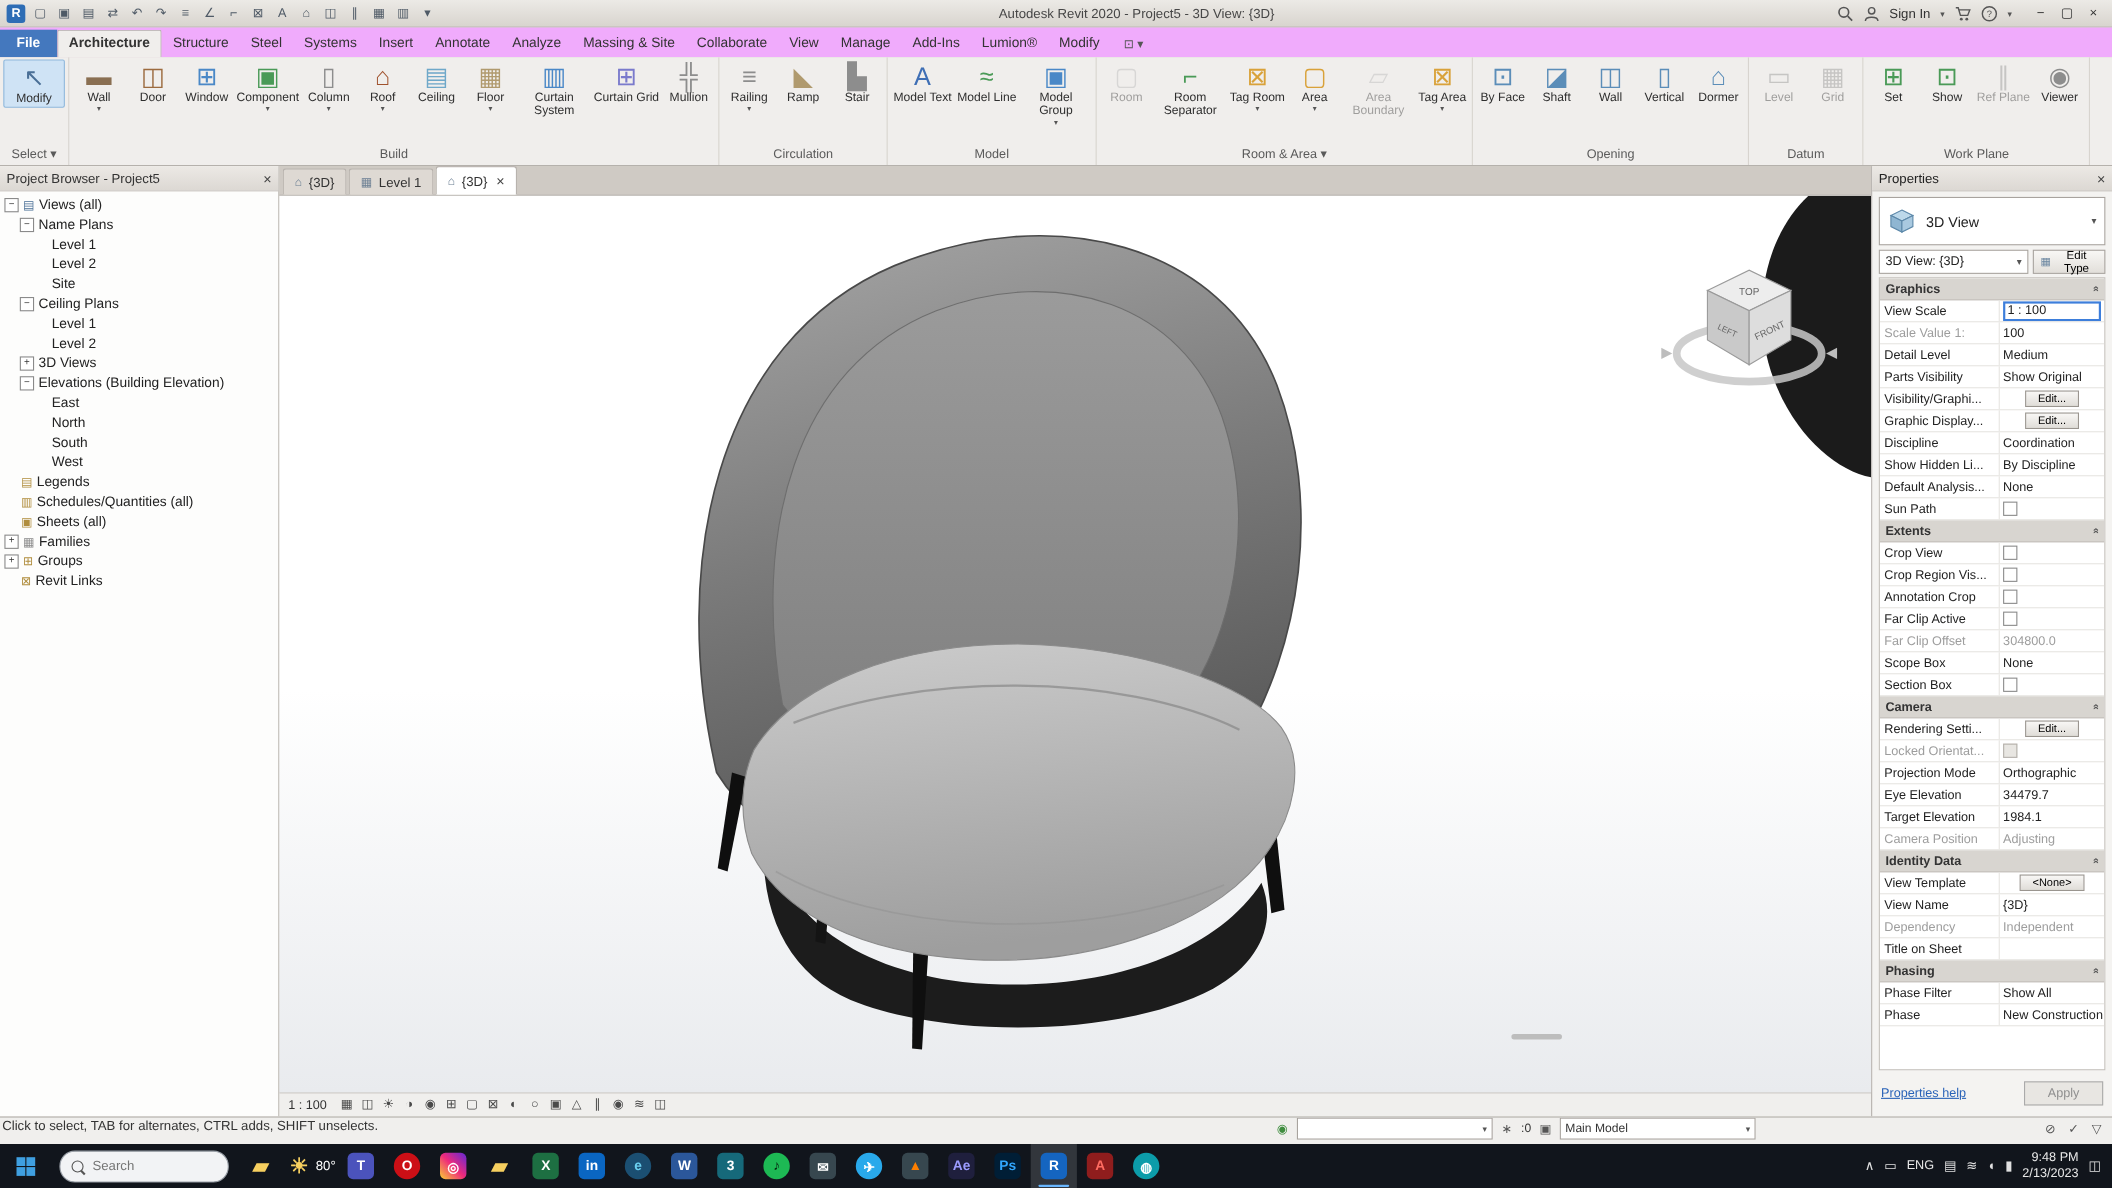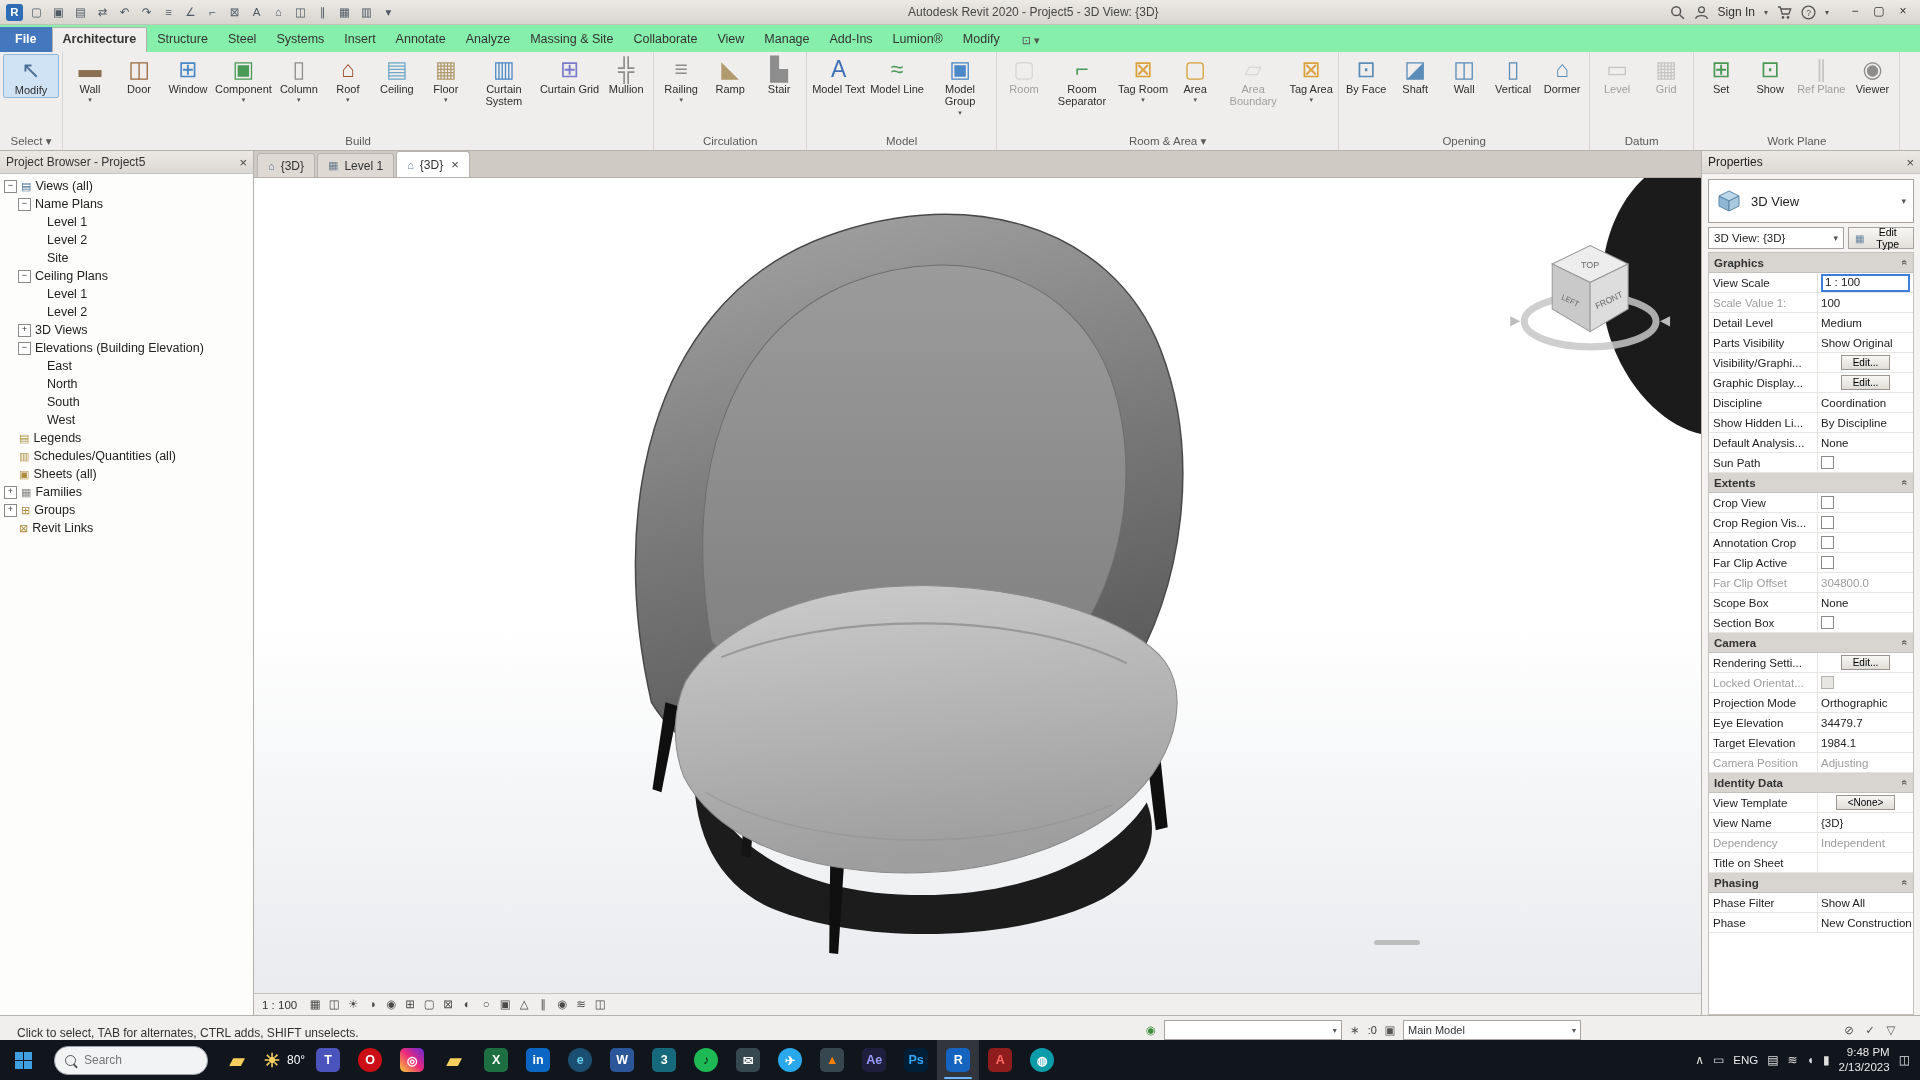--- a/index.html
+++ b/index.html
@@ -14,21 +14,21 @@
   .qat-icon{width:17px;height:17px;line-height:17px;text-align:center;font-size:11.5px;color:#4f5a66;cursor:default;}
   .qat-icon:first-child{background:#2e6db5;color:#fff;border-radius:3px;font-weight:bold;}
   .title-center{flex:1;text-align:center;color:#474747;}
   .title-right{display:flex;align-items:center;gap:9px;}
   .caret{font-size:8px;color:#555;}
   .signin{color:#333;}
   .winbtns{display:flex;gap:2px;margin-left:6px;}
   .winbtn{width:22px;height:18px;text-align:center;line-height:17px;font-size:12px;color:#333;}
 
   
-  .tabstrip{height:27px;flex:0 0 auto;background:#86efac;display:flex;align-items:flex-end;}
+  .tabstrip{height:27px;flex:0 0 auto;background:#f0abfc;display:flex;align-items:flex-end;}
   .rtab{padding:5px 10px 6px;font-size:12.5px;color:#333;cursor:pointer;white-space:nowrap;}
   .rtab.file{background:#4478be;color:#fff;font-weight:bold;padding:5px 15px 6px;}
   .rtab.active{background:#f0eeec;border:1px solid #b5b1ac;border-bottom:none;
     border-radius:2px 2px 0 0;font-weight:bold;padding:4px 10px 6px;}
   .ribbon-toggle{margin-left:6px;padding:5px 6px;font-size:11px;color:#555;}
 
   
   .ribbon{height:98px;flex:0 0 auto;background:#f0eeec;border-bottom:1px solid #b5b1ac;
     display:flex;align-items:stretch;overflow:hidden;}
   .rpanel{display:flex;flex-direction:column;border-right:1px solid #d8d4cf;}
@@ -111,21 +111,21 @@
   .pcheck.dimcheck{background:#e8e6e2;border-color:#b5b1ac;}
   .dim{color:#9d9d9d;}
   .props-footer{height:42px;flex:0 0 auto;display:flex;align-items:center;
     justify-content:space-between;padding:0 8px;}
   .help-link{color:#2a63b8;text-decoration:underline;font-size:11.5px;cursor:pointer;}
   .apply-btn{width:72px;height:22px;border:1px solid #aaa;background:#e8e6e2;color:#8f8f8f;
     font-size:11.5px;font-family:inherit;}
 
   
   .statusbar{height:24px;flex:0 0 auto;background:#f0efed;border-top:1px solid #b5b1ac;
-    display:flex;align-items:flex-end;font-size:12px;color:#333;padding:0 17px;gap:36px;}
+    display:flex;align-items:flex-start;font-size:12px;color:#333;padding:0 2px;gap:36px;}
   .sb-right{margin-left:auto;display:flex;align-items:center;gap:5px;padding-right:4px;}
   .sb-select{width:168px;height:18px;background:#fff;border:1px solid #a8a39e;
     font-size:11px;display:flex;align-items:center;padding:0 4px;cursor:pointer;}
   .sb-sel-text{flex:1;overflow:hidden;}
   .sb-caret{font-size:8px;color:#555;}
   .sb-icon{width:16px;text-align:center;color:#555;font-size:11.5px;cursor:pointer;}
   .sb-count{font-size:11px;color:#333;}
   .sb-gap{width:250px;}
 
   
@@ -815,20 +815,24 @@
               <span class="ptext">Show All</span>
             </div>
           </div>
           <div class="prow">
             <div class="plabel">Phase</div>
             <div class="pvalue">
               <span class="ptext">New Construction</span>
             </div>
           </div>
         </div>
+      <div class="props-footer">
+        <span class="help-link">Properties help</span>
+        <button class="apply-btn">Apply</button>
+      </div>
     </div>
   </div>
 
   <div class="statusbar">
     <span class="sb-hint">Click to select, TAB for alternates, CTRL adds, SHIFT unselects.</span>
     <div class="sb-right">
         <span class="sb-icon" style="color: rgb(63, 141, 63);">◉</span>
         <div class="sb-select">
           <span class="sb-sel-text"></span>
           <span class="sb-caret">▾</span>

